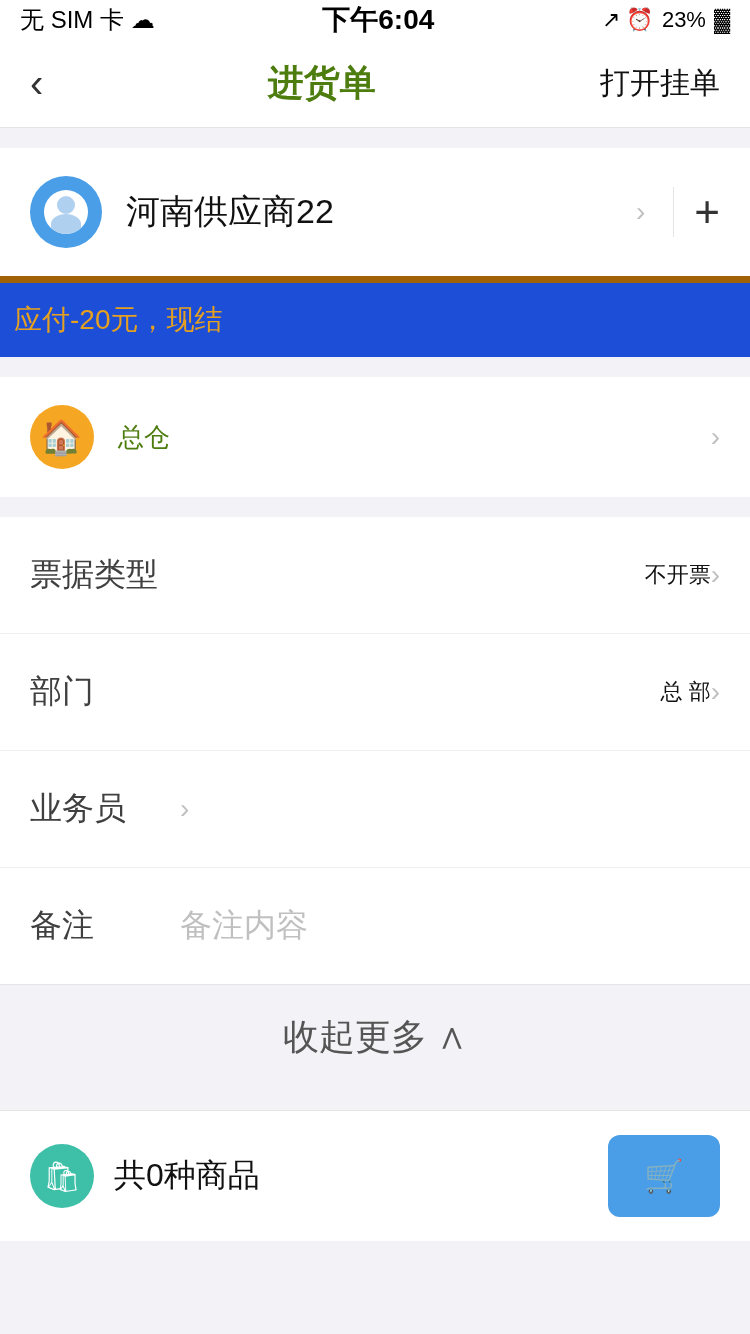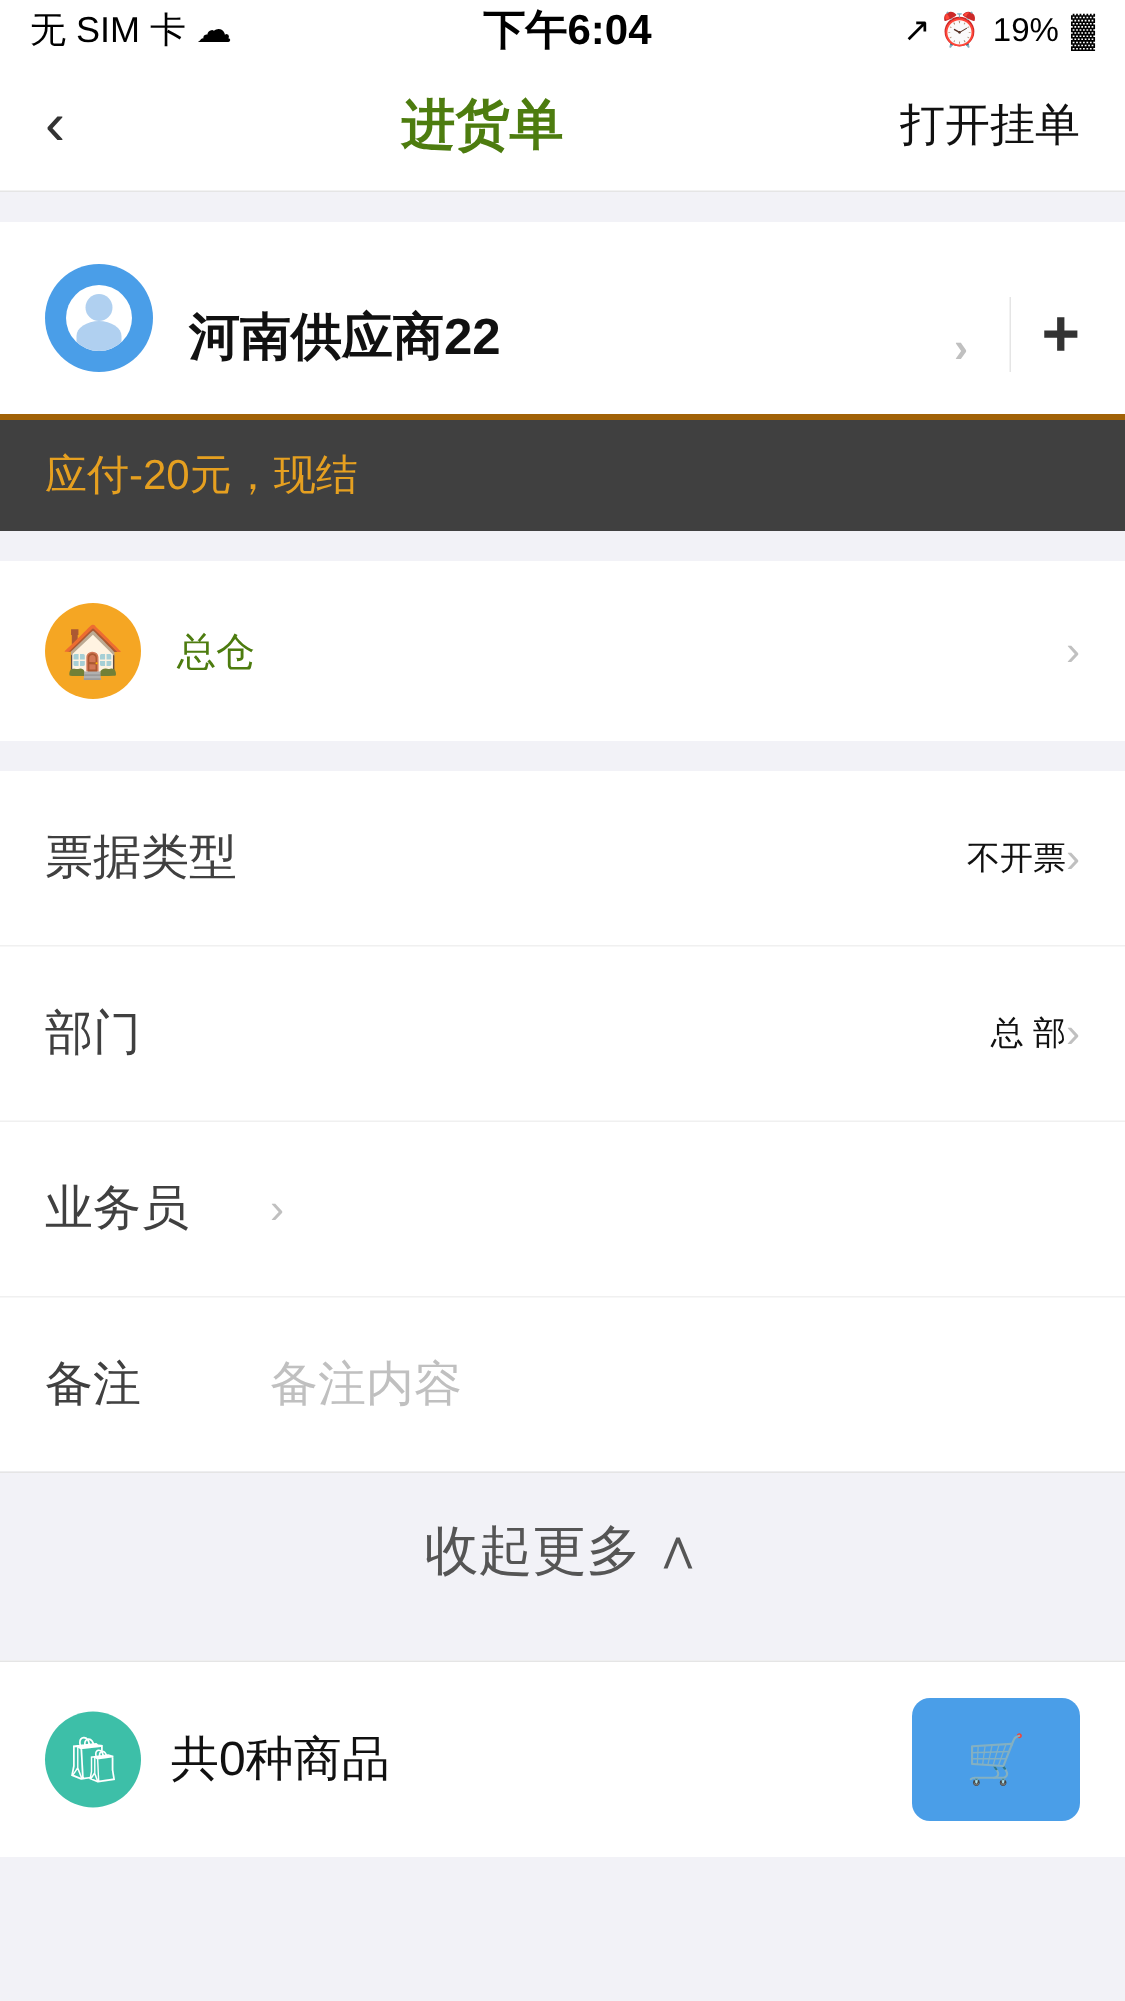--- a/index.html
+++ b/index.html
@@ -59,25 +59,24 @@
       background: #f2f2f7;
     }
 
     .card {
       background: #fff;
     }
 
     
     .supplier-row {
       display: flex;
-      align-items: flex-end;
+      align-items: center;
       padding: 28px 30px;
       background: #fff;
-      border-bottom: 4px solid #a16207;
-      font-weight: bold;
+      border-bottom: 7px solid #a16207;
     }
     .supplier-avatar {
       width: 72px;
       height: 72px;
       border-radius: 50%;
       background: #4a9ee8;
       display: flex;
       align-items: center;
       justify-content: center;
       margin-right: 24px;
@@ -120,22 +119,22 @@
     .supplier-add {
       font-size: 44px;
       color: #333;
       margin-left: 28px;
       padding-left: 20px;
       border-left: 1px solid #e5e5e5;
     }
 
     
     .notice-bar {
-      background: #404040;
-      padding: 18px 30px;
+      background: #1d4ed8;
+      padding: 18px 14px;
       font-size: 28px;
       color: #e6a020;
     }
 
     
     .warehouse-row {
       display: flex;
       align-items: center;
       padding: 28px 30px;
       background: #fff;
@@ -244,21 +243,21 @@
 </head>
 <body>
 
 <div class="status-bar">
   <div class="status-left">
     <span>无 SIM 卡 ☁</span>
   </div>
   <div class="status-center">下午6:04</div>
   <div class="status-right">
     <span>↗ ⏰</span>
-    <span>19%</span>
+    <span>23%</span>
     <span>▓</span>
   </div>
 </div>
 
 <div class="nav-bar">
   <span class="nav-back">‹</span>
   <span class="nav-title">进货单</span>
   <span class="nav-action">打开挂单</span>
 </div>
 

